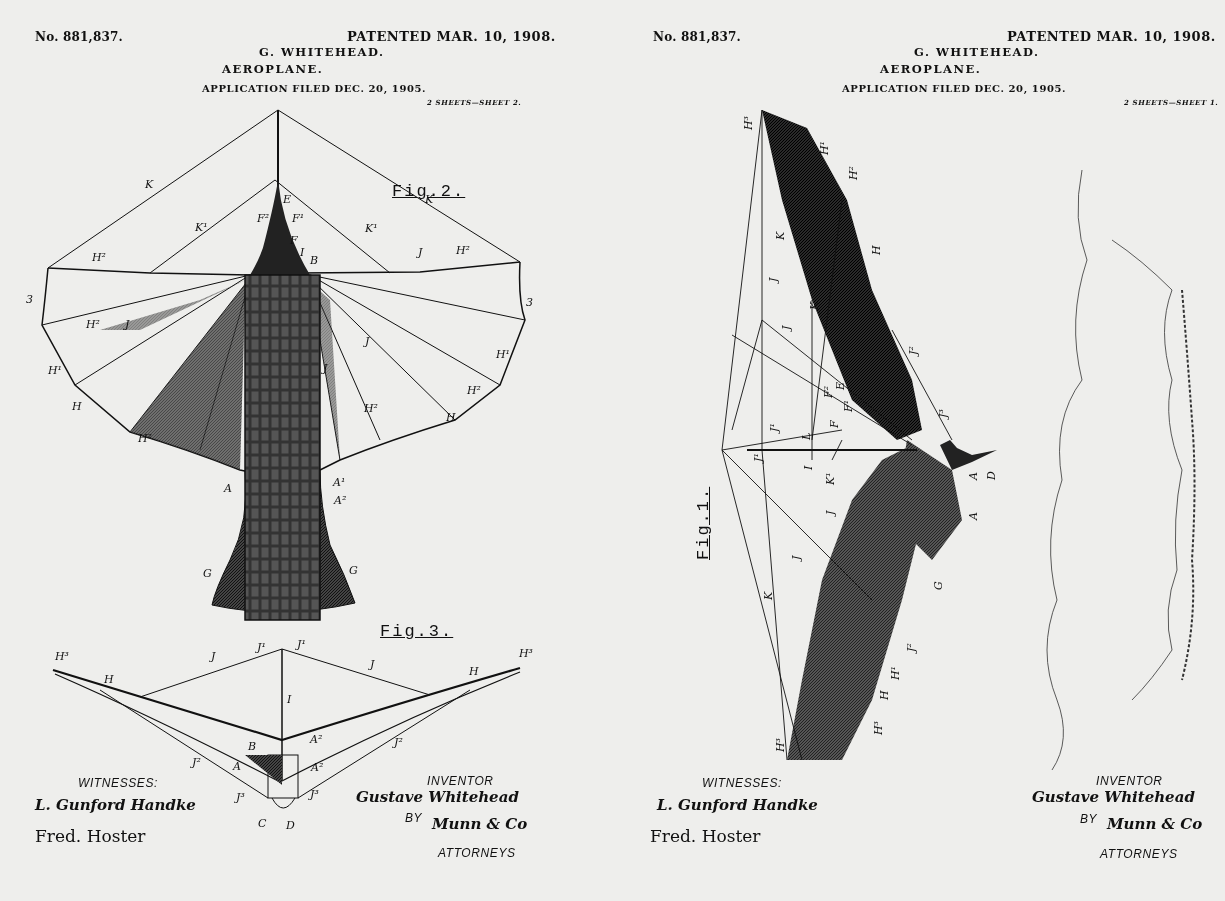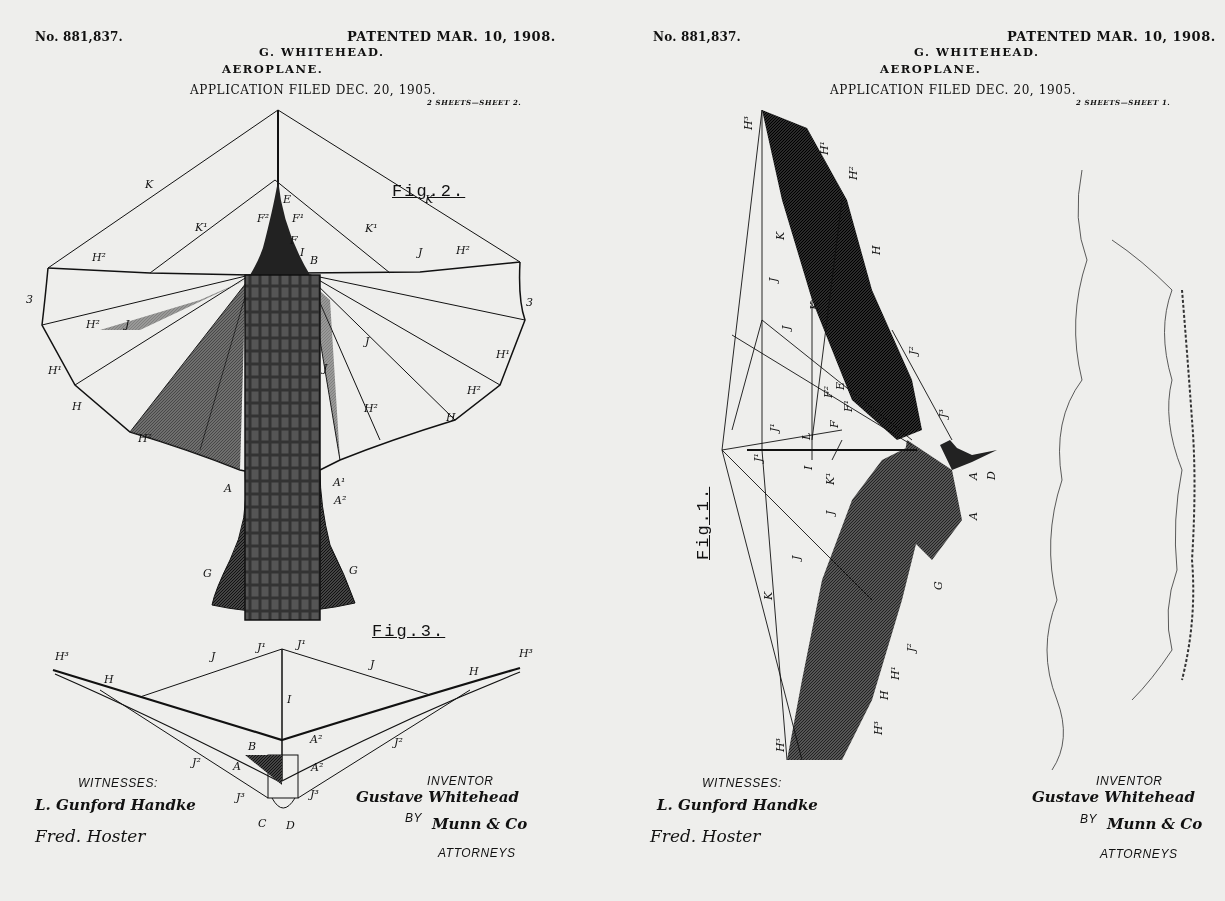--- a/index.html
+++ b/index.html
@@ -6,43 +6,43 @@
   body { width:1225px; height:901px; background:#eeeeec; position:relative; overflow:hidden;
          font-family:"DejaVu Serif", serif; color:#111; }
   .sheet { position:absolute; top:0; height:714px; }
   .sheet-left { left:0; width:612px; }
   .sheet-right { left:612px; width:613px; }
   .t { position:absolute; white-space:nowrap; }
   .patno { font-family:"DejaVu Serif", serif; font-weight:bold; font-size:12px; letter-spacing:0.2px; }
   .patdate { font-family:"DejaVu Serif", serif; font-weight:bold; font-size:13px; letter-spacing:0.5px; }
   .name { font-family:"DejaVu Serif", serif; font-weight:bold; font-size:11.5px; letter-spacing:1.5px;margin-left:44px; }
   .title { font-family:"DejaVu Serif", serif; font-weight:bold; font-size:11.5px; letter-spacing:1.5px; }
-  .filed { font-family:"DejaVu Serif", serif; font-weight:normal; font-size:12px; letter-spacing:0.6px; }
+  .filed { font-family:"DejaVu Serif", serif; font-weight:bold; font-size:10px; letter-spacing:0.6px;margin-left:12px; }
   .sheets { font-family:"DejaVu Serif", serif; font-weight:bold; font-size:7px; letter-spacing:0.6px;font-style:italic; }
   .cap { font-family:"Liberation Sans", sans-serif; font-style:italic; font-size:12px; letter-spacing:0.6px; }
   .sig { font-family:"DejaVu Serif", serif; font-style:italic; font-weight:bold; font-size:15px; }
-  .sig2 { font-family:"DejaVu Serif", serif; font-style:italic; font-size:17px; }
+  .sig2 { font-family:"DejaVu Serif", serif; font-size:17px; }
   .figlbl { font-family:"Liberation Mono", monospace; font-size:17px; letter-spacing:2px;
             text-decoration:underline; }
   .lbl { font-family:"DejaVu Serif", serif; font-style:italic; font-size:11px; }
   svg { position:absolute; left:0; top:0; }
 </style>
 </head>
 <body>
 
 <div class="sheet sheet-left">
   <div class="t patno" style="left:35px;top:30px;">No. 881,837.</div>
   <div class="t patdate" style="left:347px;top:29px;">PATENTED MAR. 10, 1908.</div>
   <div class="t name" style="left:215px;top:45px;">G. WHITEHEAD.</div>
   <div class="t title" style="left:222px;top:62px;">AEROPLANE.</div>
   <div class="t filed" style="left:190px;top:83px;">APPLICATION FILED DEC. 20, 1905.</div>
   <div class="t sheets" style="left:427px;top:98px;">2 SHEETS—SHEET 2.</div>
 
   <div class="t figlbl" style="left:392px;top:158px;margin-top:24px;">Fig.2.</div>
-  <div class="t figlbl" style="left:372px;top:622px;">Fig.3.</div>
+  <div class="t figlbl" style="left:380px;top:622px;">Fig.3.</div>
 
   <svg width="612" height="901">
     <defs>
       <pattern id="hatch" width="3" height="3" patternUnits="userSpaceOnUse">
         <rect width="3" height="3" fill="#444"></rect>
         <path d="M0 3 L3 0" stroke="#111" stroke-width="1"></path>
       </pattern>
       <pattern id="grid" width="10" height="13" patternUnits="userSpaceOnUse">
         <rect width="10" height="13" fill="#333"></rect>
         <rect x="1.5" y="1.5" width="7" height="10" fill="#555"></rect>
@@ -156,21 +156,21 @@
   <div class="t sig" style="left:432px;top:815px;">Munn &amp; Co</div>
   <div class="t cap" style="left:438px;top:846px;">ATTORNEYS</div>
 </div>
 
 <div class="sheet sheet-right">
   <div class="t patno" style="left:41px;top:30px;">No. 881,837.</div>
   <div class="t patdate" style="left:395px;top:29px;">PATENTED MAR. 10, 1908.</div>
   <div class="t name" style="left:258px;top:45px;">G. WHITEHEAD.</div>
   <div class="t title" style="left:268px;top:62px;">AEROPLANE.</div>
   <div class="t filed" style="left:218px;top:83px;">APPLICATION FILED DEC. 20, 1905.</div>
-  <div class="t sheets" style="left:464px;top:98px;">2 SHEETS—SHEET 1.</div>
+  <div class="t sheets" style="left:512px;top:98px;">2 SHEETS—SHEET 1.</div>
 
   <div class="t figlbl" style="left:82px;top:560px;transform:rotate(-90deg);transform-origin:left top;">Fig.1.</div>
 
   <svg width="613" height="901">
     <defs>
       <pattern id="hatch2" width="3" height="3" patternUnits="userSpaceOnUse">
         <rect width="3" height="3" fill="#2a2a2a"></rect>
         <path d="M0 3 L3 0" stroke="#000" stroke-width="1"></path>
       </pattern>
       <pattern id="hatch3" width="3" height="3" patternUnits="userSpaceOnUse">

